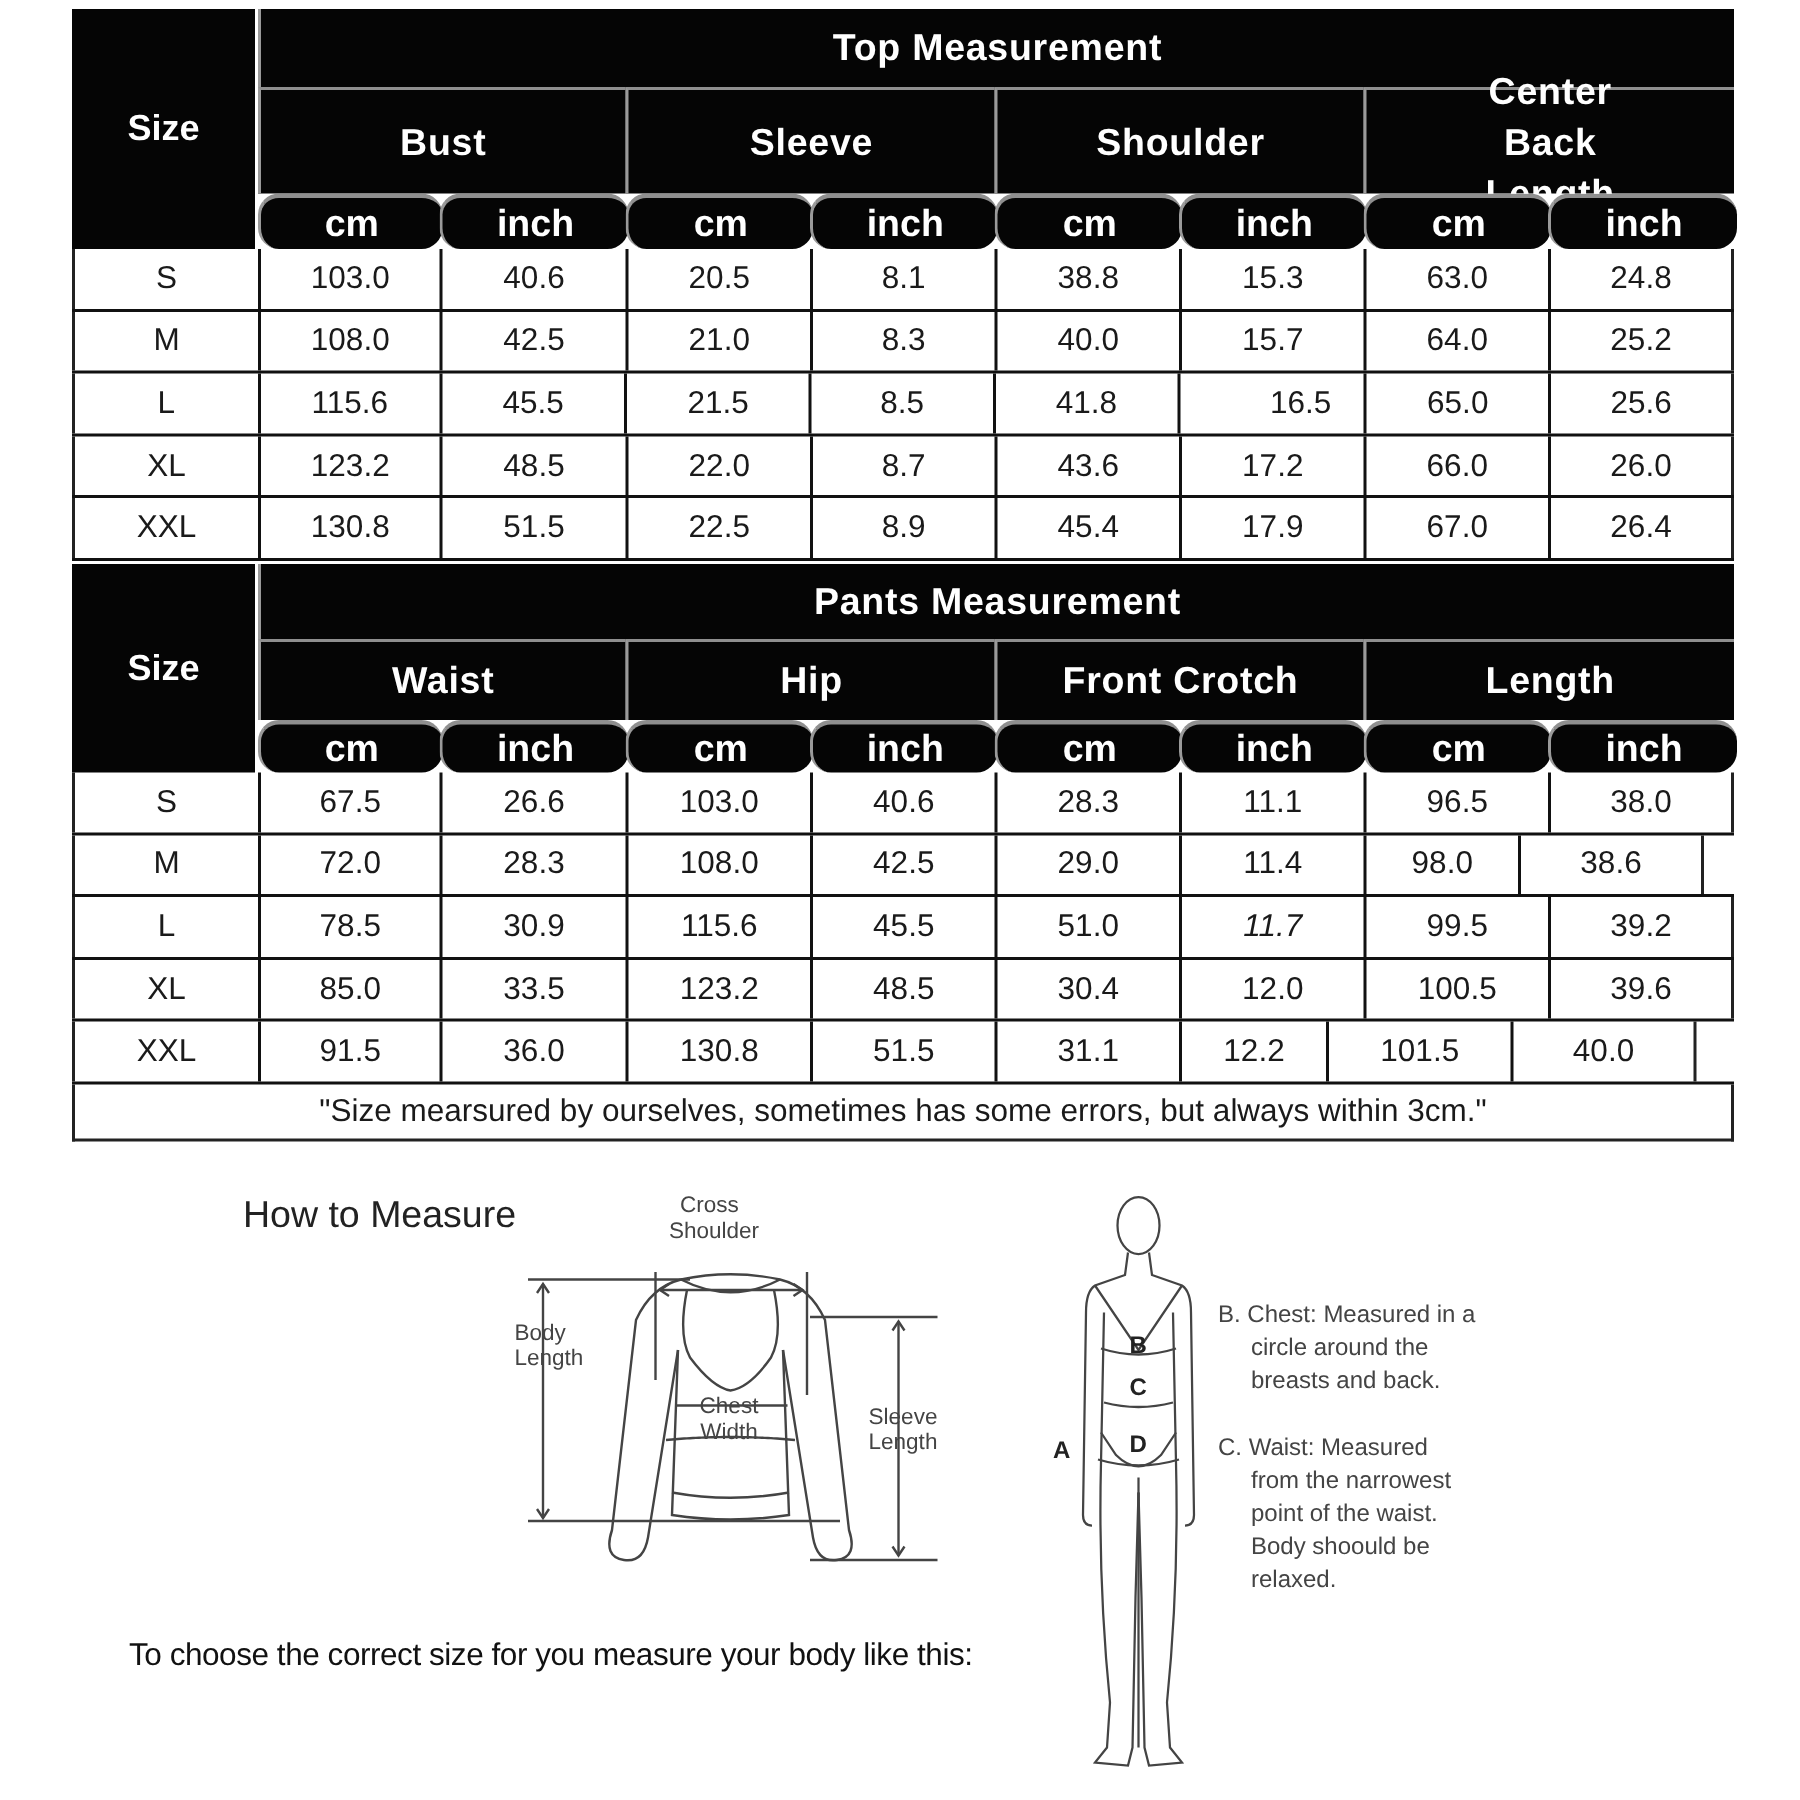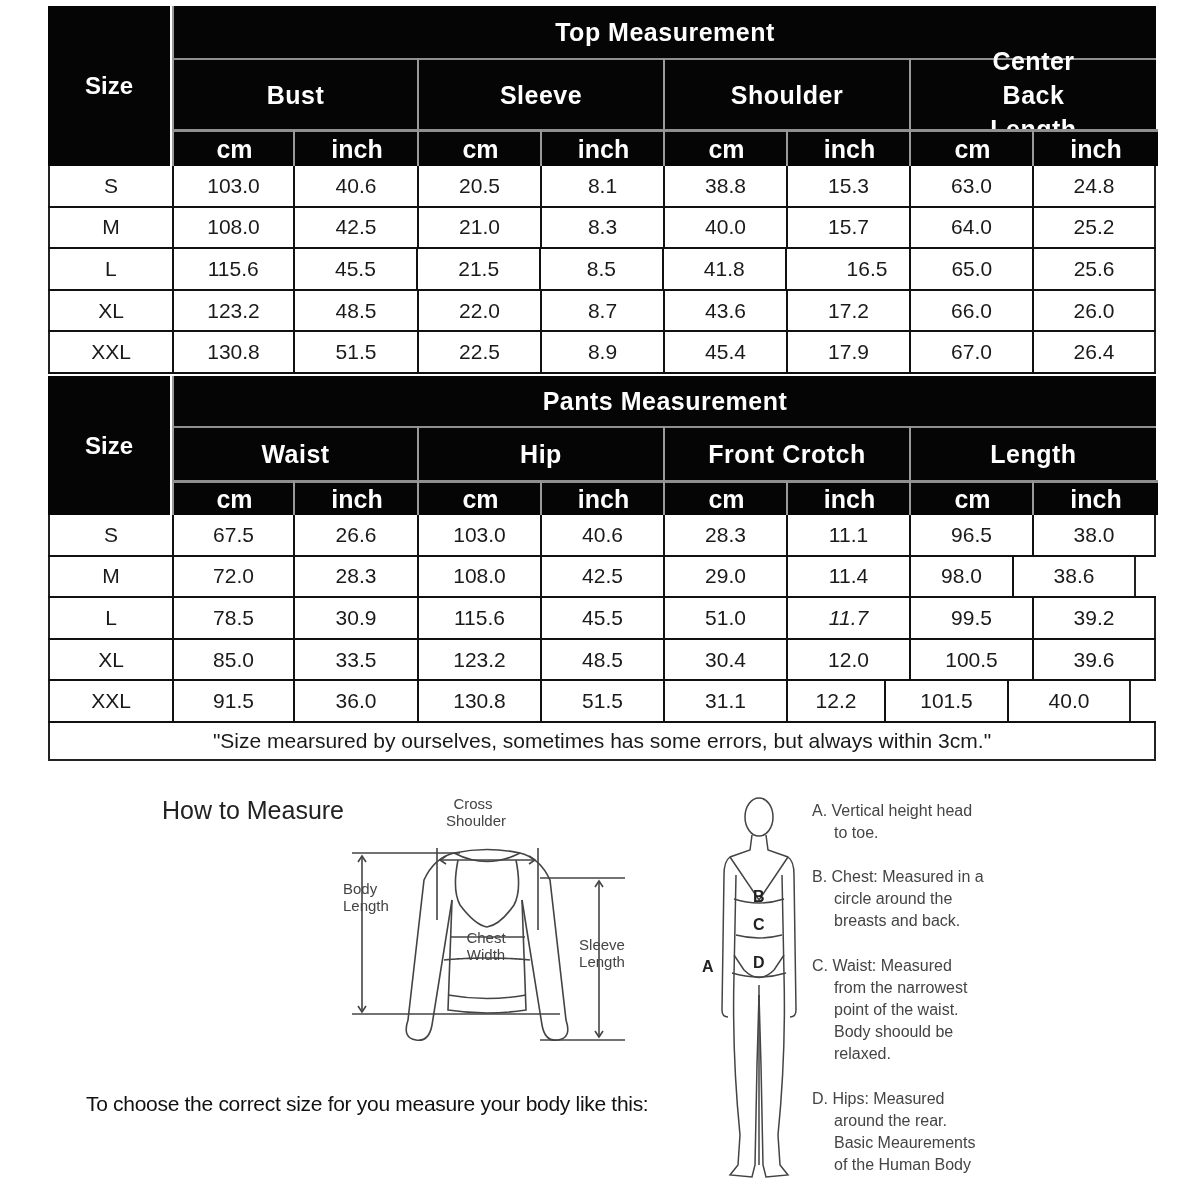--- a/index.html
+++ b/index.html
@@ -4,21 +4,21 @@
 <style>
   html, body { margin: 0; padding: 0; background: #ffffff; }
   body { width: 1200px; height: 1200px; position: relative; overflow: hidden; font-family: "Liberation Sans", sans-serif; color: #111; }
 
   .sheet { position: absolute; left: 48px; width: 1108px; }
   .sec { position: absolute; left: 0; width: 1108px; }
   .hdr-black { position: absolute; background: #050505; color: #fff; font-weight: bold; display: flex; align-items: center; justify-content: center; text-align: center; box-sizing: border-box; }
   .size-cell { font-size: 24px; }
   .title-cell { font-size: 25px; letter-spacing: 0.5px; }
   .group-cell { font-size: 25px; line-height: 34px; letter-spacing: 0.5px; border-left: 2px solid #9a9a9a; border-top: 2px solid #8f8f8f; }
-  .unit-cell { font-size: 25px; border-left: 2px solid #9a9a9a; border-top: 3px solid #8f8f8f; }
+  .unit-cell { font-size: 25px; border-left: 2px solid #9a9a9a; border-top: 3px solid #8f8f8f; border-radius: 14px; }
   .row { position: absolute; left: 0; width: 1108px; height: 42px; box-sizing: border-box; border-bottom: 2px solid #111; display: flex; }
   .row .c { box-sizing: border-box; height: 100%; border-left: 2px solid #111; display: flex; align-items: center; justify-content: center; font-size: 21px; color: #1a1a1a; }
   .row .c:first-child { border-left: 2px solid #222; }
   .row .c:last-child { border-right: 2px solid #222; }
   .note-row { position: absolute; left: 0; width: 1108px; height: 38px; box-sizing: border-box; border: 2px solid #222; border-top: none; display: flex; align-items: center; justify-content: center; font-size: 21px; color: #1a1a1a; }
 
   .guide { position: absolute; }
   .how-title { position: absolute; left: 162px; top: 796px; font-size: 25px; color: #222; }
   .choose-text { position: absolute; left: 86px; top: 1092px; font-size: 21px; color: #111; letter-spacing: -0.3px; }
   .dlabel { position: absolute; font-size: 15px; color: #444; line-height: 17px; text-align: center; }
@@ -255,35 +255,25 @@
       <line x1="59" y1="190" x2="59" y2="370"></line>
     </g>
     <g fill="#222" font-family="Liberation Sans, sans-serif" font-weight="bold" font-size="16">
       <text x="53" y="107">B</text>
       <text x="53" y="135">C</text>
       <text x="53" y="173">D</text>
       <text x="2" y="177">A</text>
     </g>
   </svg>
 
-  <div class="desc" style="top:800px;">
-    <span>A. Vertical height head</span>
-    <span class="ind">to toe.</span>
-  </div>
   <div class="desc" style="top:955px;">
     <span>C. Waist: Measured</span>
     <span class="ind">from the narrowest</span>
     <span class="ind">point of the waist.</span>
     <span class="ind">Body shoould be</span>
     <span class="ind">relaxed.</span>
   </div>
   <div class="desc" style="top:866px;">
     <span>B. Chest: Measured in a</span>
     <span class="ind">circle around the</span>
     <span class="ind">breasts and back.</span>
   </div>
-  <div class="desc" style="top:1088px;">
-    <span>D. Hips: Measured</span>
-    <span class="ind">around the rear.</span>
-    <span class="ind">Basic Meaurements</span>
-    <span class="ind">of the Human Body</span>
-  </div>
 </div>
 
 </body></html>

